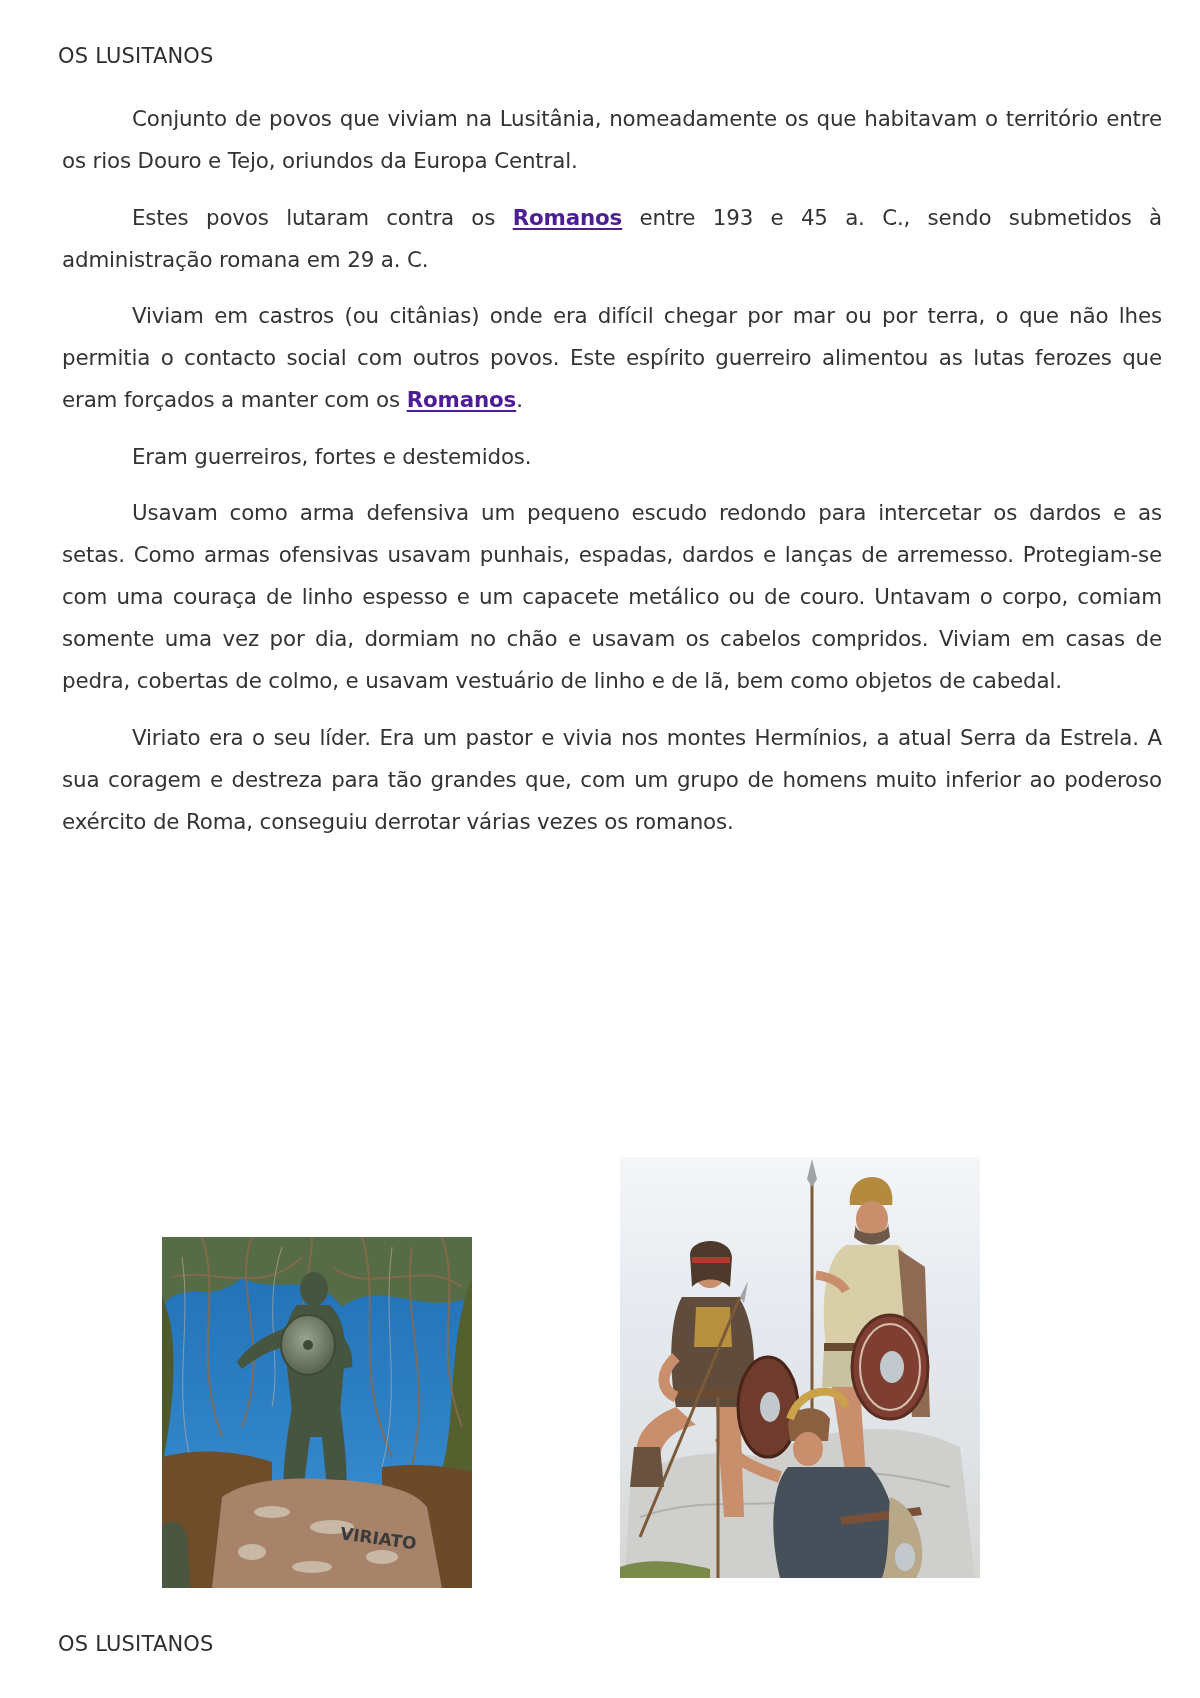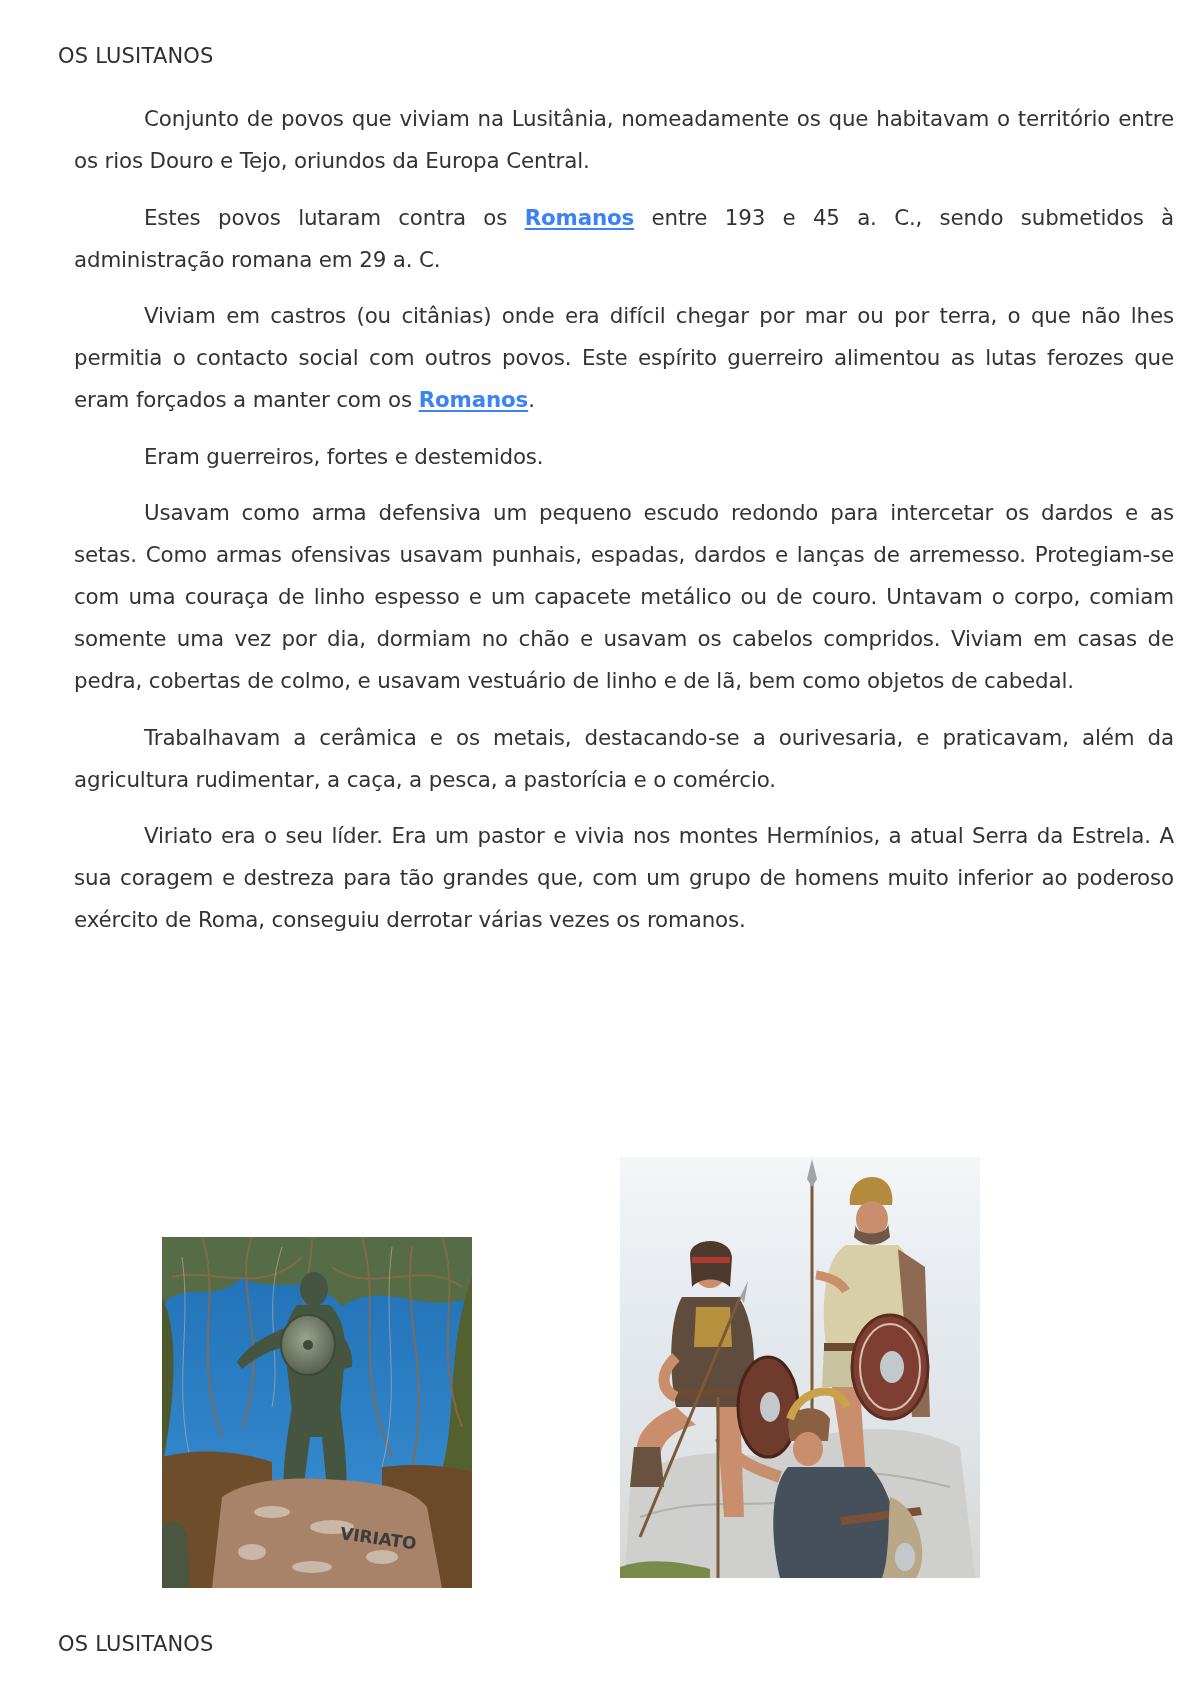--- a/index.html
+++ b/index.html
@@ -27,37 +27,37 @@
       width: 1100px;
       font-size: 21px;
       letter-spacing: 0.2px;
       color: #2e2e2e;
     }
     .title.top { top: 44px; }
     .title.bottom { top: 1632px; left: 0; }
     .body-text {
       position: absolute;
       top: 98px;
-      left: 16px;
+      left: 4px;
       width: 1100px;
     }
     .para {
       margin: 0 0 14.5px 0;
       font-size: 21.4px;
       line-height: 42px;
       text-align: justify;
       text-indent: 70px;
       letter-spacing: -0.15px;
       word-spacing: 0px;
     }
     .para b.link-term {
       font-weight: bold;
       text-decoration: underline;
       text-underline-offset: 3px;
-      color: #3b82f6;
+      color: #4c1d95;
     }
     .figure {
       position: absolute;
       overflow: hidden;
     }
     
     .fig-statue {
       left: 162px;
       top: 1237px;
       width: 310px;
@@ -85,21 +85,20 @@
     <p class="para">Conjunto de povos que viviam na Lusitânia, nomeadamente os que habitavam o território entre os rios Douro e Tejo, oriundos da Europa Central.</p>
 
     <p class="para"><span>Estes povos lutaram contra os </span><b class="link-term">Romanos</b><span> entre 193 e 45 a. C., sendo submetidos à administração romana em 29 a. C.</span></p>
 
     <p class="para"><span>Viviam em castros (ou citânias) onde era difícil chegar por mar ou por terra, o que não lhes permitia o contacto social com outros povos. Este espírito guerreiro alimentou as lutas ferozes que eram forçados a manter com os </span><b class="link-term">Romanos</b><span>.</span></p>
 
     <p class="para">Eram guerreiros, fortes e destemidos.</p>
 
     <p class="para">Usavam como arma defensiva um pequeno escudo redondo para intercetar os dardos e as setas. Como armas ofensivas usavam punhais, espadas, dardos e lanças de arremesso. Protegiam-se com uma couraça de linho espesso e um capacete metálico ou de couro. Untavam o corpo, comiam somente uma vez por dia, dormiam no chão e usavam os cabelos compridos. Viviam em casas de pedra, cobertas de colmo, e usavam vestuário de linho e de lã, bem como objetos de cabedal.</p>
 
-    <p class="para">Trabalhavam a cerâmica e os metais, destacando-se a ourivesaria, e praticavam, além da agricultura rudimentar, a caça, a pesca, a pastorícia e o comércio.</p>
 
     <p class="para">Viriato era o seu líder. Era um pastor e vivia nos montes Hermínios, a atual Serra da Estrela. A sua coragem e destreza para tão grandes que, com um grupo de homens muito inferior ao poderoso exército de Roma, conseguiu derrotar várias vezes os romanos.</p>
 
 
   </div>
 
   <div class="title bottom">OS LUSITANOS</div>
 </div>
 
 <div class="figure fig-statue">

